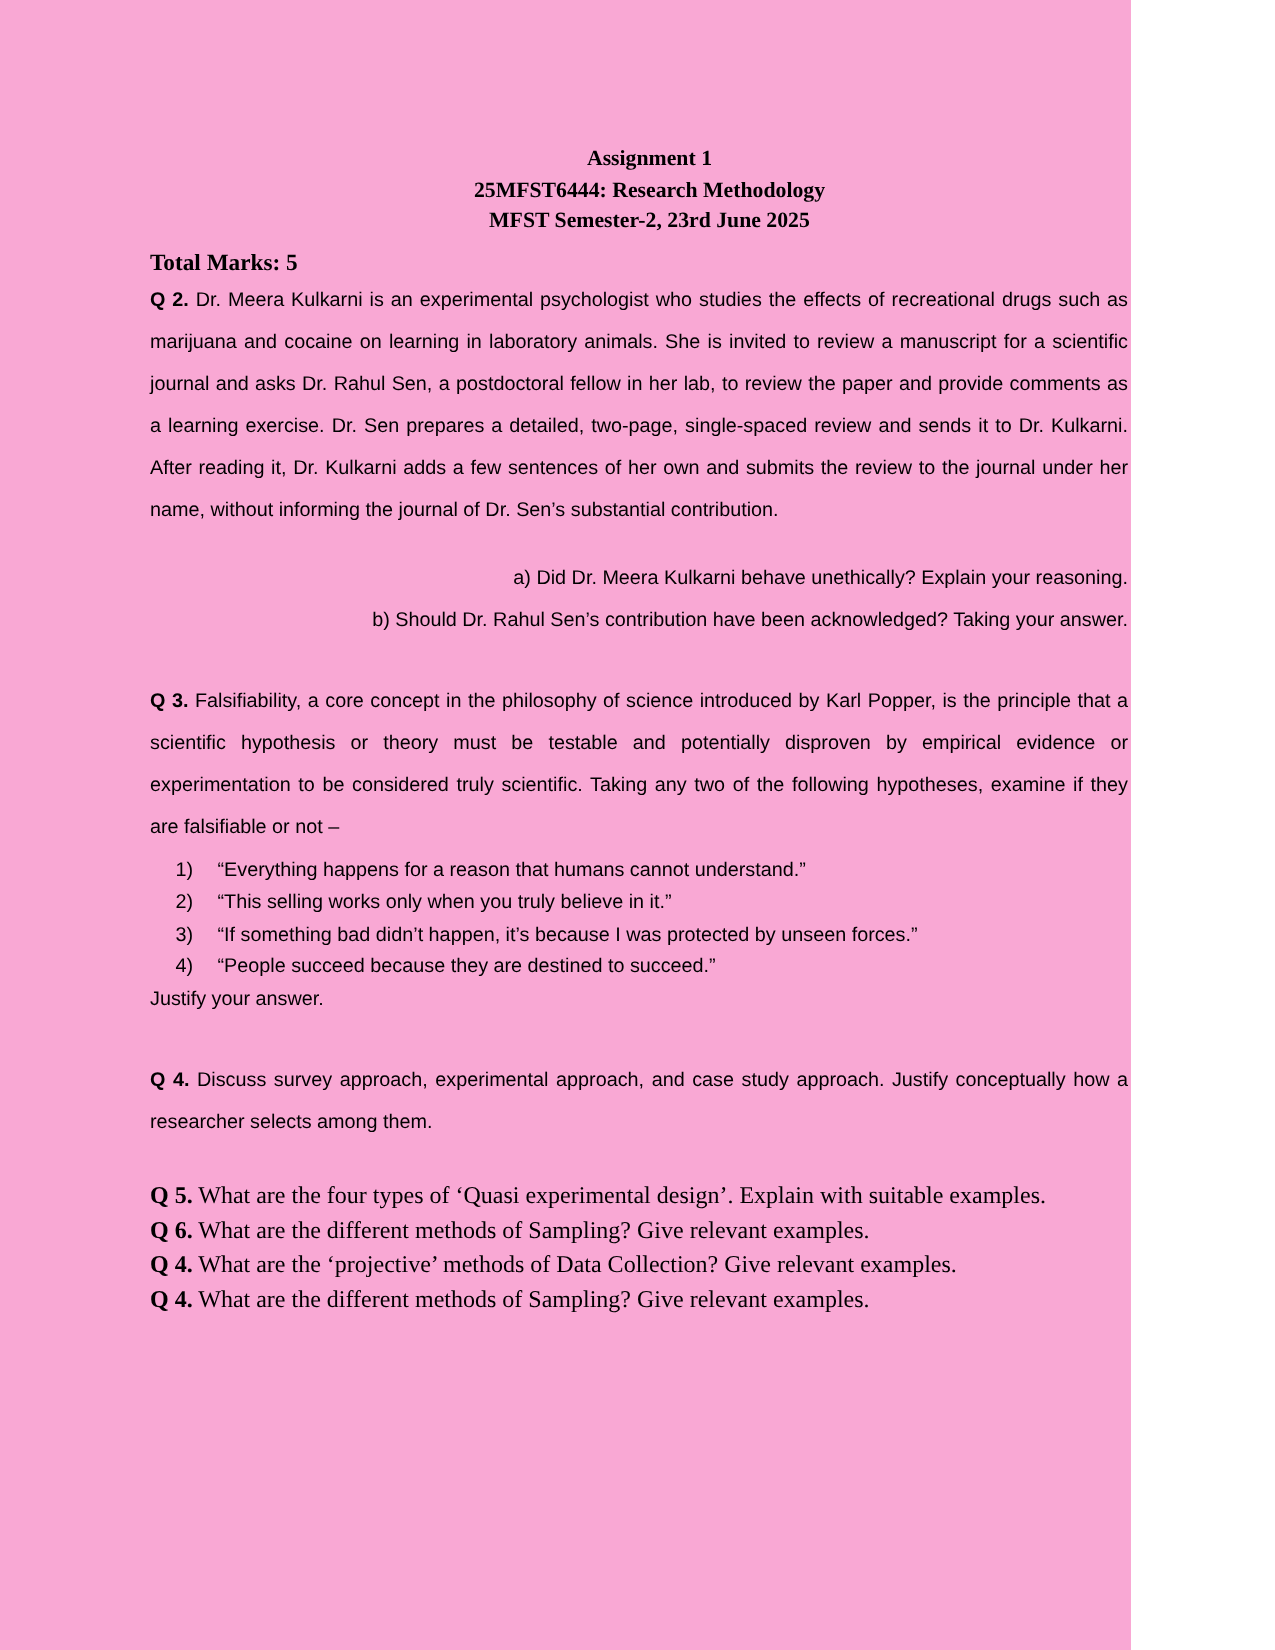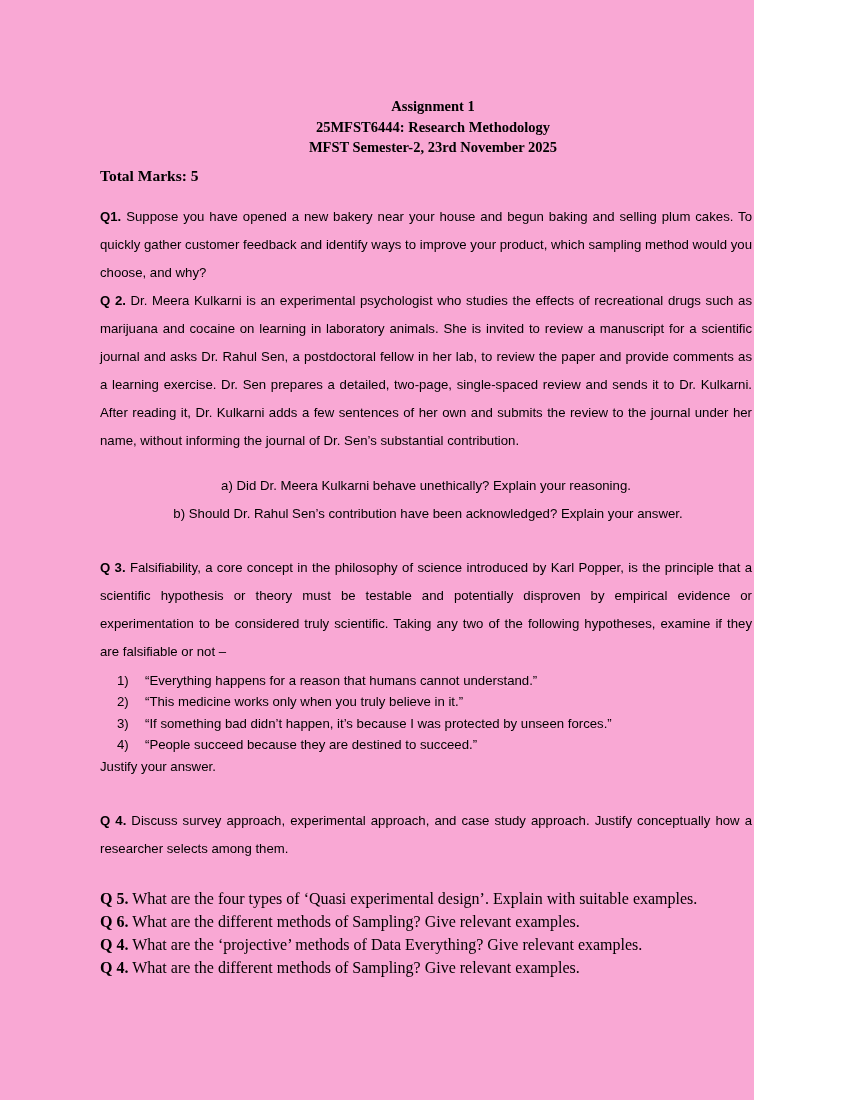--- a/index.html
+++ b/index.html
@@ -79,21 +79,21 @@
   .q-label {
     font-weight: bold;
   }
 
   .ab-block {
     margin-top: 17px;
   }
   .ab-line {
     font-size: 13.2px;
     line-height: 28px;
-    text-align: center;
+    text-align: right;
     margin: 0;
     white-space: nowrap;
   }
   .ab-line.indent {
     padding-left: 4px;
   }
   .spacer-md { height: 26px; }
   .spacer-lg { height: 30px; }
 
   
@@ -142,64 +142,63 @@
 </style>
 </head>
 <body>
 
 <div class="page">
   <div class="content">
 
     <div class="header-block">
       <span class="header-line">Assignment 1</span>
       <span class="header-line">25MFST6444: Research Methodology</span>
-      <span class="header-line">MFST Semester-2, 23rd November 2025</span>
+      <span class="header-line">MFST Semester-2, 23rd June 2025</span>
     </div>
 
     <div class="total-marks">Total Marks: 5</div>
 
-    <p class="q-para q1"><span class="q-label">Q1.</span><span> Suppose you have opened a new bakery near your house and begun baking and selling plum cakes. To quickly gather customer feedback and identify ways to improve your product, which sampling method would you choose, and why?</span></p>
 
     <p class="q-para q2"><span class="q-label">Q 2.</span><span> Dr. Meera Kulkarni is an experimental psychologist who studies the effects of recreational drugs such as marijuana and cocaine on learning in laboratory animals. She is invited to review a manuscript for a scientific journal and asks Dr. Rahul Sen, a postdoctoral fellow in her lab, to review the paper and provide comments as a learning exercise. Dr. Sen prepares a detailed, two-page, single-spaced review and sends it to Dr. Kulkarni. After reading it, Dr. Kulkarni adds a few sentences of her own and submits the review to the journal under her name, without informing the journal of Dr. Sen’s substantial contribution.</span></p>
 
     <div class="ab-block">
       <p class="ab-line">a) Did Dr. Meera Kulkarni behave unethically? Explain your reasoning.</p>
-      <p class="ab-line indent">b) Should Dr. Rahul Sen’s contribution have been acknowledged? Explain your answer.</p>
+      <p class="ab-line indent">b) Should Dr. Rahul Sen’s contribution have been acknowledged? Taking your answer.</p>
     </div>
 
     <div class="spacer-md"></div>
 
     <p class="q-para q3"><span class="q-label">Q 3.</span><span> Falsifiability, a core concept in the philosophy of science introduced by Karl Popper, is the principle that a scientific hypothesis or theory must be testable and potentially disproven by empirical evidence or experimentation to be considered truly scientific. Taking any two of the following hypotheses, examine if they are falsifiable or not –</span></p>
 
     <ul class="num-list">
       <li class="num-item">
         <span class="num-marker">1)</span>
         <span class="num-text">“Everything happens for a reason that humans cannot understand.”</span>
       </li>
       <li class="num-item">
         <span class="num-marker">2)</span>
-        <span class="num-text">“This medicine works only when you truly believe in it.”</span>
+        <span class="num-text">“This selling works only when you truly believe in it.”</span>
       </li>
       <li class="num-item">
         <span class="num-marker">3)</span>
         <span class="num-text">“If something bad didn’t happen, it’s because I was protected by unseen forces.”</span>
       </li>
       <li class="num-item">
         <span class="num-marker">4)</span>
         <span class="num-text">“People succeed because they are destined to succeed.”</span>
       </li>
     </ul>
 
     <p class="justify-line">Justify your answer.</p>
 
     <div class="spacer-lg"></div>
 
     <p class="q-para q4"><span class="q-label">Q 4.</span><span>  Discuss survey approach, experimental approach, and case study approach. Justify conceptually how a researcher selects among them.</span></p>
 
     <div class="serif-block">
       <p class="serif-line"><span class="serif-label">Q 5.</span><span> What are the four types of ‘Quasi experimental design’. Explain with suitable examples.</span></p>
       <p class="serif-line"><span class="serif-label">Q 6.</span><span> What are the different methods of Sampling? Give relevant examples.</span></p>
-      <p class="serif-line"><span class="serif-label">Q 4.</span><span>  What are the ‘projective’ methods of Data Everything? Give relevant examples.</span></p>
+      <p class="serif-line"><span class="serif-label">Q 4.</span><span>  What are the ‘projective’ methods of Data Collection? Give relevant examples.</span></p>
       <p class="serif-line"><span class="serif-label">Q 4.</span><span> What are the different methods of Sampling? Give relevant examples.</span></p>
     </div>
 
   </div>
 </div>
 
 </body></html>

